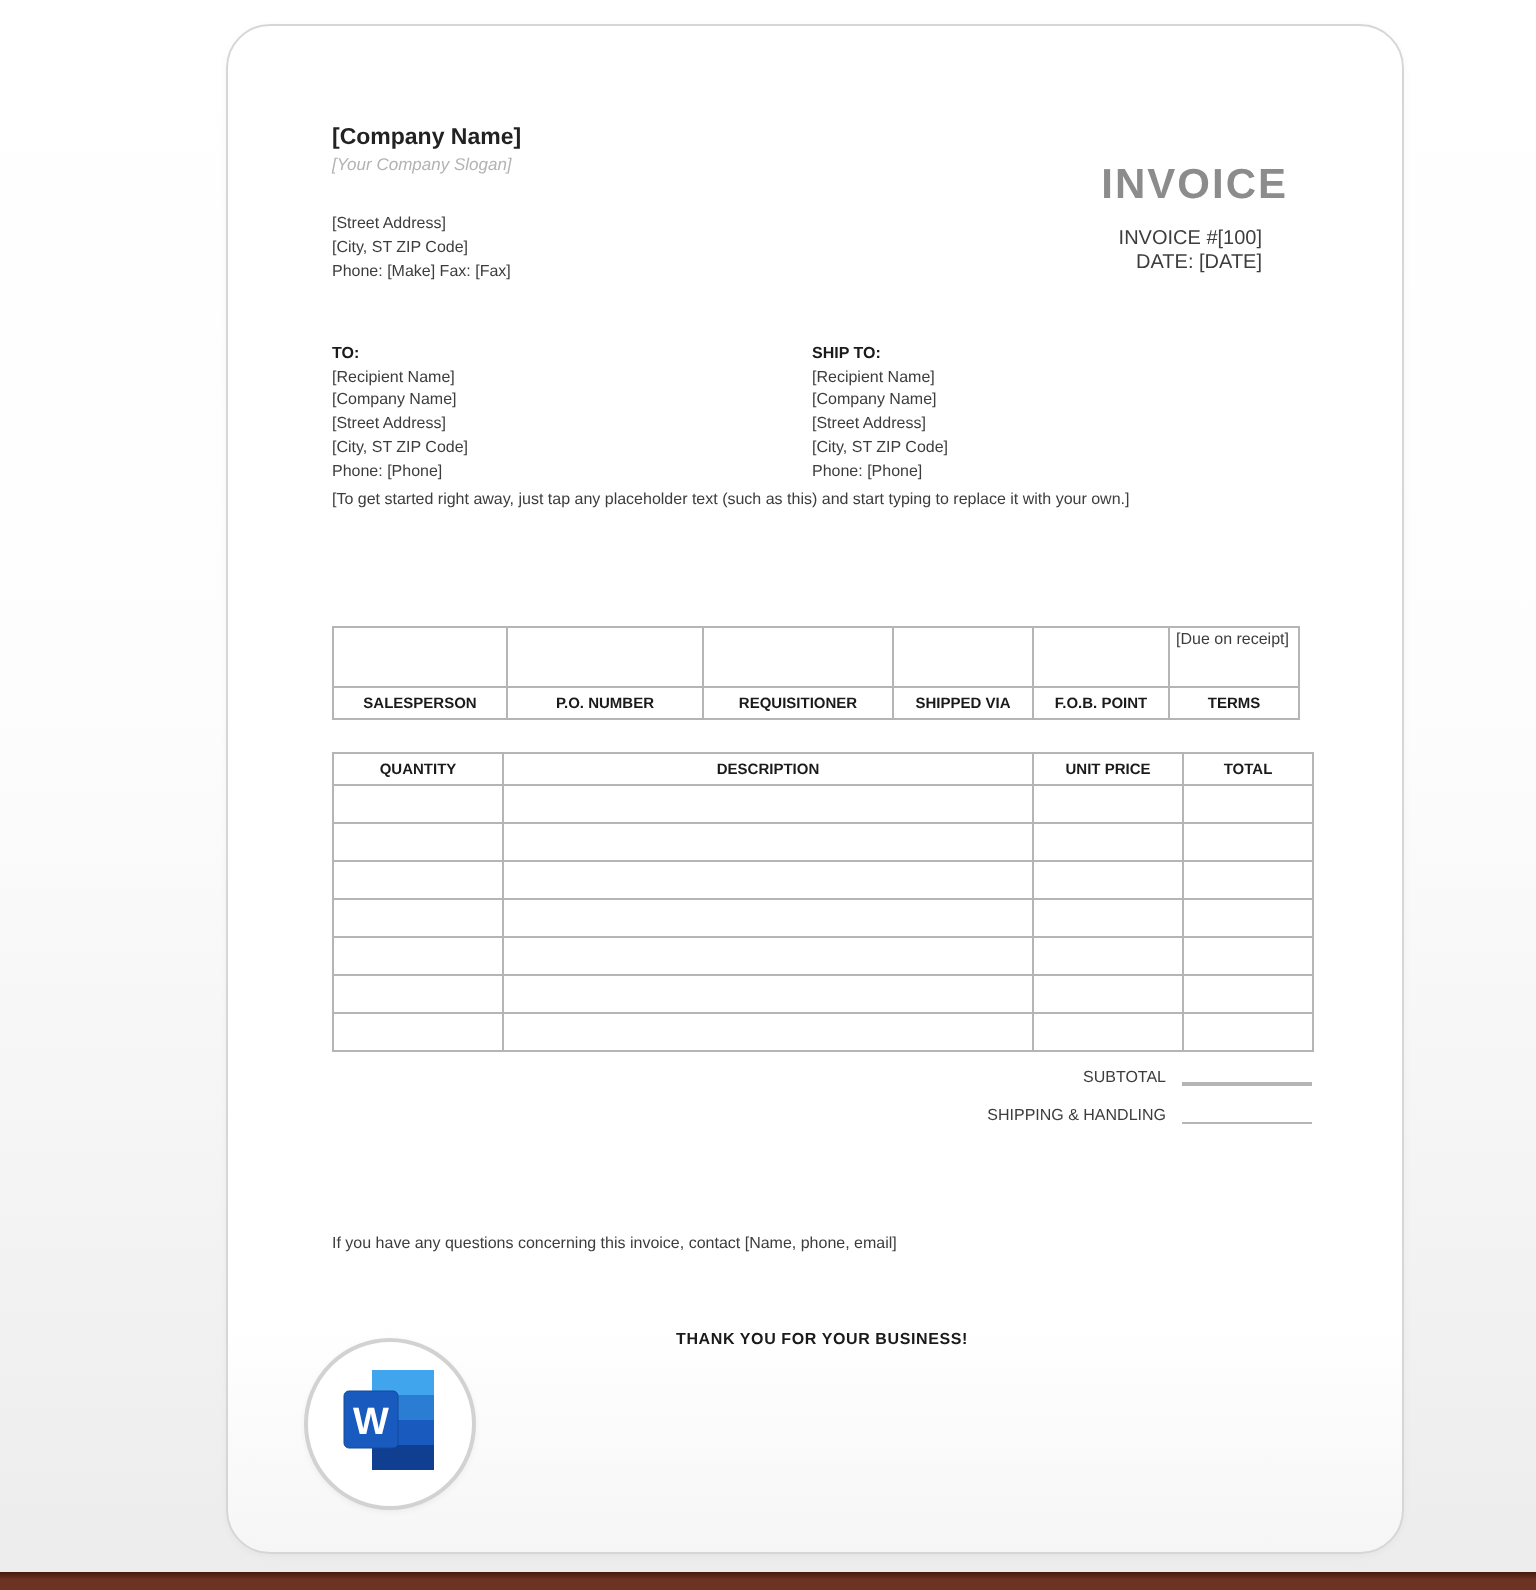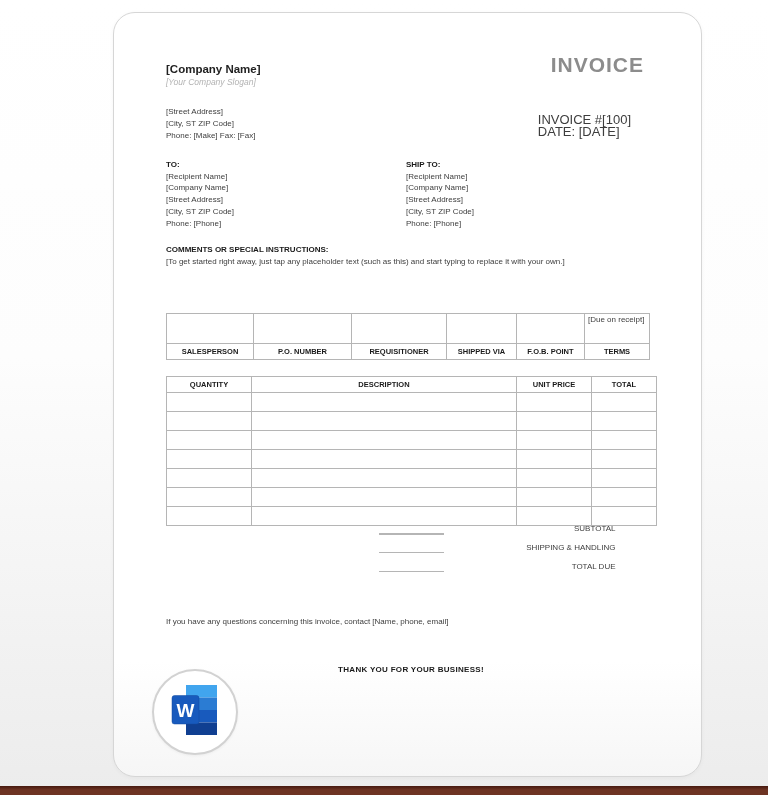--- a/index.html
+++ b/index.html
@@ -17,48 +17,48 @@
     box-shadow:0 1px 4px rgba(0,0,0,0.04);
     padding-left:28px;
   }
   .abs { position:absolute; }
 
   
   .company-name { font-size:11.5px; font-weight:bold; color:#222; }
   .slogan { font-size:8.5px; font-style:italic; color:#b3b3b3; margin-top:2px; }
   .invoice-title {
     font-size:21px; font-weight:bold; color:#8c8c8c; letter-spacing:1px;
-    right:57px; top:40px; text-align:right;
+    right:57px; top:68px; text-align:right;
   }
   .address { left:52px; top:93px; font-size:8px; line-height:12px; }
-  .meta { right:70px; top:101px; font-size:13px; line-height:12px; }
+  .meta { right:70px; top:101px; font-size:10px; line-height:12px; text-align:right; }
 
   
   .addr-block { top:146px; font-size:8px; line-height:11.7px; }
-  .addr-block .blk-label { font-weight:bold; color:#1a1a1a; }
+  .addr-block .blk-label { font-weight:bold; color:#1a1a1a;margin-top:12px; }
   .to-block { left:52px; }
   .ship-block { left:292px; }
 
   
   .comments { left:52px; top:231px; font-size:8px; line-height:12px; }
   .comments .blk-label { font-weight:bold; color:#1a1a1a; }
 
   
   table { border-collapse:collapse; table-layout:fixed; }
   .order-table { left:52px; top:300px; width:483px; }
   .items-table { left:52px; top:363px; width:490px; }
   th,td { border:1px solid #b5b5b5; font-size:7.5px; overflow:hidden; }
   th { font-weight:bold; color:#1a1a1a; text-align:center; height:16px; }
   .order-table td { height:30px; vertical-align:top; text-align:left; padding:1px 3px; font-size:8px; }
   .items-table td { height:19px; }
   .items-table th { height:16px; }
 
   
   .totals { left:52px; top:511px; width:490px; }
-  .totals-row { display:flex; height:19px; align-items:center;flex-direction:column; }
+  .totals-row { display:flex; height:19px; align-items:flex-end; }
   .totals-label {
     width:425px; text-align:right; font-size:8px; color:#3d3d3d;
     padding-right:8px; display:flex; align-items:center; justify-content:flex-end;
   }
   .totals-box { width:65px; border:1px solid #b5b5b5; border-top:none; background:#fff; }
   .totals-row:first-child .totals-box { border-top:1px solid #b5b5b5; }
 
   
   .footer { left:52px; top:603px; font-size:8px; line-height:11.5px; }
   .thankyou { left:52px; top:652px; width:490px; text-align:center;
@@ -112,21 +112,20 @@
   <div class="abs addr-block ship-block">
     <div class="blk-label">SHIP TO:</div>
     <div>[Recipient Name]</div>
     <div>[Company Name]</div>
     <div>[Street Address]</div>
     <div>[City, ST ZIP Code]</div>
     <div>Phone: [Phone]</div>
   </div>
 
   <div class="abs comments">
-    <div class="blk-label">COMMENTS OR SPECIAL INSTRUCTIONS:</div>
     <div>[To get started right away, just tap any placeholder text (such as this) and start typing to replace it with your own.]</div>
   </div>
 
   <table class="abs order-table">
     <colgroup>
       <col style="width:87px">
         <col style="width:98px">
         <col style="width:95px">
       <col style="width:70px">
         <col style="width:68px">
@@ -213,24 +212,20 @@
 
   <div class="abs totals">
     <div class="totals-row">
       <div class="totals-label">SUBTOTAL</div>
       <div class="totals-box"></div>
     </div>
     <div class="totals-row">
       <div class="totals-label">SHIPPING &amp; HANDLING</div>
       <div class="totals-box"></div>
     </div>
-    <div class="totals-row">
-      <div class="totals-label">TOTAL DUE</div>
-      <div class="totals-box"></div>
-    </div>
   </div>
 
   <div class="abs footer">
     <div>If you have any questions concerning this invoice, contact [Name, phone, email]</div>
   </div>
 
   <div class="abs thankyou">THANK YOU FOR YOUR BUSINESS!</div>
 
   <div class="abs badge-circle">
     <span>

